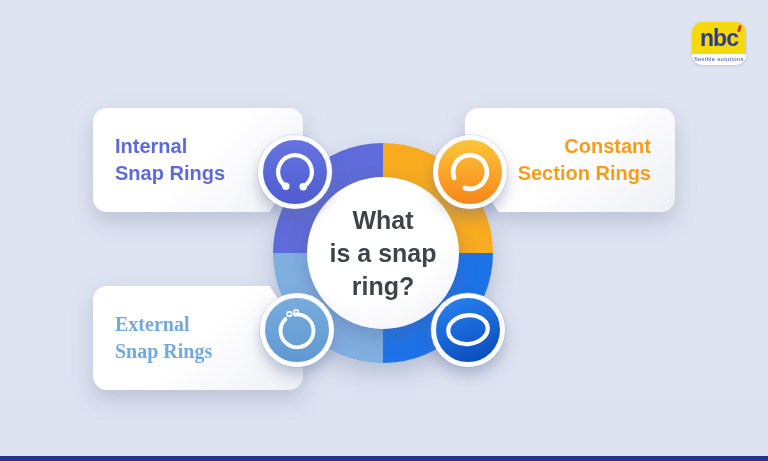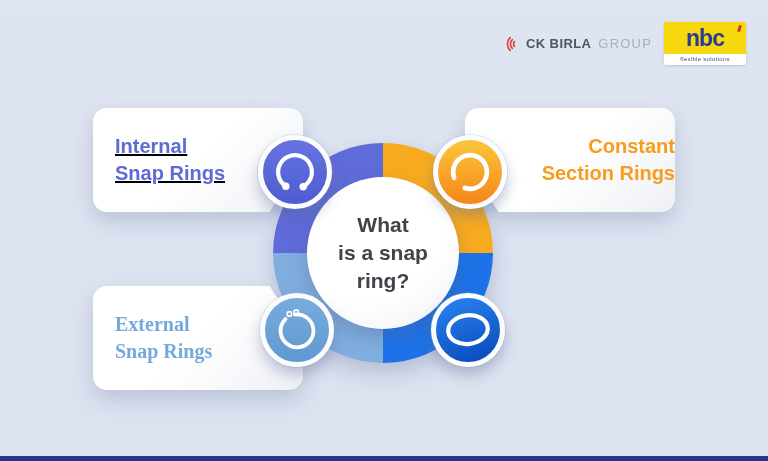--- a/index.html
+++ b/index.html
@@ -6,56 +6,56 @@
   body{font-family:"Liberation Sans", sans-serif;}
   .stage{
     position:relative; width:768px; height:461px; overflow:hidden;
     background:linear-gradient(180deg,#dfe4f1 0%,#dce2f0 100%);
   }
   
   .logos{position:absolute; top:22px; right:22px; display:flex; align-items:center; gap:12px;}
   .ckb{display:flex; align-items:center; gap:5px;}
   .ckb-brand{font-size:13px; font-weight:700; color:#50565f; letter-spacing:.4px;}
   .ckb-group{font-size:13px; font-weight:400; color:#a7afbb; letter-spacing:1.2px; margin-left:2px;}
-  .nbc{width:82px; border-radius:2px; overflow:hidden; box-shadow:0 1px 3px rgba(90,105,150,.25);}
+  .nbc{width:54px; border-radius:10px; overflow:hidden; box-shadow:0 1px 3px rgba(90,105,150,.25);}
   .nbc-top{position:relative; background:#f6d80e; height:32px; display:flex; align-items:center; justify-content:center;}
   .nbc-name{font-size:23px; font-weight:700; color:#2c3b94; letter-spacing:-1px; line-height:1;}
   .nbc-mark{position:absolute; top:3px; right:5px; width:3px; height:7px; background:#d3392c; border-radius:1px; transform:rotate(18deg);}
   .nbc-tag{background:#ffffff; font-size:6px; color:#3a4a9f; text-align:center; padding:2px 0 3px; letter-spacing:.3px;}
   
   .wheel{
     position:absolute; left:273px; top:143px; width:220px; height:220px; border-radius:50%;
     background:conic-gradient(#f8ab1e 0deg 90deg, #1d72e8 90deg 180deg, #7faedf 180deg 270deg, #5f6bd8 270deg 360deg);
     box-shadow:0 10px 22px rgba(90,105,150,.30);
   }
   .hub{
     position:absolute; left:307px; top:177px; width:152px; height:152px; border-radius:50%;
     background:radial-gradient(circle at 38% 28%, #ffffff 55%, #edeff4 100%);
     box-shadow:0 8px 18px rgba(80,95,140,.35);
     display:flex; align-items:center; justify-content:center; z-index:3;
   }
-  .hub-text{font-size:21px; font-weight:700; color:#3f444b; text-align:center; line-height:1.32; white-space:pre-line;}
+  .hub-text{font-size:25px; font-weight:700; color:#3f444b; text-align:center; line-height:1.32; white-space:pre-line;}
   
   .card{position:absolute; width:210px; height:104px; filter:drop-shadow(0 9px 10px rgba(96,110,150,.28)); z-index:1;}
   .card-shape{
     width:100%; height:100%; border-radius:14px;
     background:linear-gradient(135deg,#ffffff 50%,#eef0f5 100%);
     display:flex; align-items:center;
   }
-  .tl{left:93px; top:108px;text-decoration:underline;}
+  .tl{left:93px; top:108px;}
   .tr{left:465px; top:108px;}
   .bl{left:93px; top:286px;font-family:Liberation Serif, serif;}
   .br{left:465px; top:286px;}
   .tl .card-shape{clip-path:polygon(0 0,100% 0,100% 52%,84% 100%,0 100%);}
   .tr .card-shape{clip-path:polygon(0 0,100% 0,100% 100%,16% 100%,0 52%);}
   .bl .card-shape{clip-path:polygon(0 0,84% 0,100% 48%,100% 100%,0 100%);}
   .br .card-shape{clip-path:polygon(16% 0,100% 0,100% 100%,0 100%,0 48%);}
   .card-label{font-size:20px; font-weight:700; line-height:1.35; white-space:pre-line; width:100%;}
   .tl .card-label,.bl .card-label{text-align:left; padding-left:22px;}
-  .tr .card-label,.br .card-label{text-align:right; }
+  .tr .card-label,.br .card-label{text-align:right; padding-right:24px;}
   .c-internal{color:#5c6bd5;}
   .c-constant{color:#f89c1c;}
   .c-external{color:#74a9dc;}
   .c-spirolox{color:#1560db;}
   
   .badge{
     position:absolute; width:64px; height:64px; border-radius:50%;
     border:5px solid #fbfcfe; z-index:4;
     box-shadow:0 8px 14px rgba(90,105,150,.38), 0 0 0 1px rgba(160,170,195,.28);
     display:flex; align-items:center; justify-content:center;
@@ -67,29 +67,20 @@
   .badge svg{display:block;}
   
   .bottom-bar{position:absolute; left:0; bottom:0; width:100%; height:5px; background:#27348b;}
 </style>
 </head>
 <body>
 
 <div class="stage">
 
   <header class="logos">
-    <div class="ckb">
-      <svg width="18" height="18" viewBox="0 0 18 18" fill="none">
-        <path d="M11.5 6.6 A3.4 3.4 0 0 0 11.5 11.4" stroke="#d8453a" stroke-width="1.7" stroke-linecap="round"></path>
-        <path d="M9.3 4.6 A6.2 6.2 0 0 0 9.3 13.4" stroke="#d8453a" stroke-width="1.7" stroke-linecap="round"></path>
-        <path d="M7.1 2.6 A9 9 0 0 0 7.1 15.4" stroke="#d8453a" stroke-width="1.7" stroke-linecap="round"></path>
-      </svg>
-      <span class="ckb-brand">CK BIRLA</span>
-      <span class="ckb-group">GROUP</span>
-    </div>
     <div class="nbc">
       <div class="nbc-top">
         <span class="nbc-name">nbc</span>
         <span class="nbc-mark"></span>
       </div>
       <div class="nbc-tag">flexible solutions</div>
     </div>
   </header>
 
   <div class="card tl">

